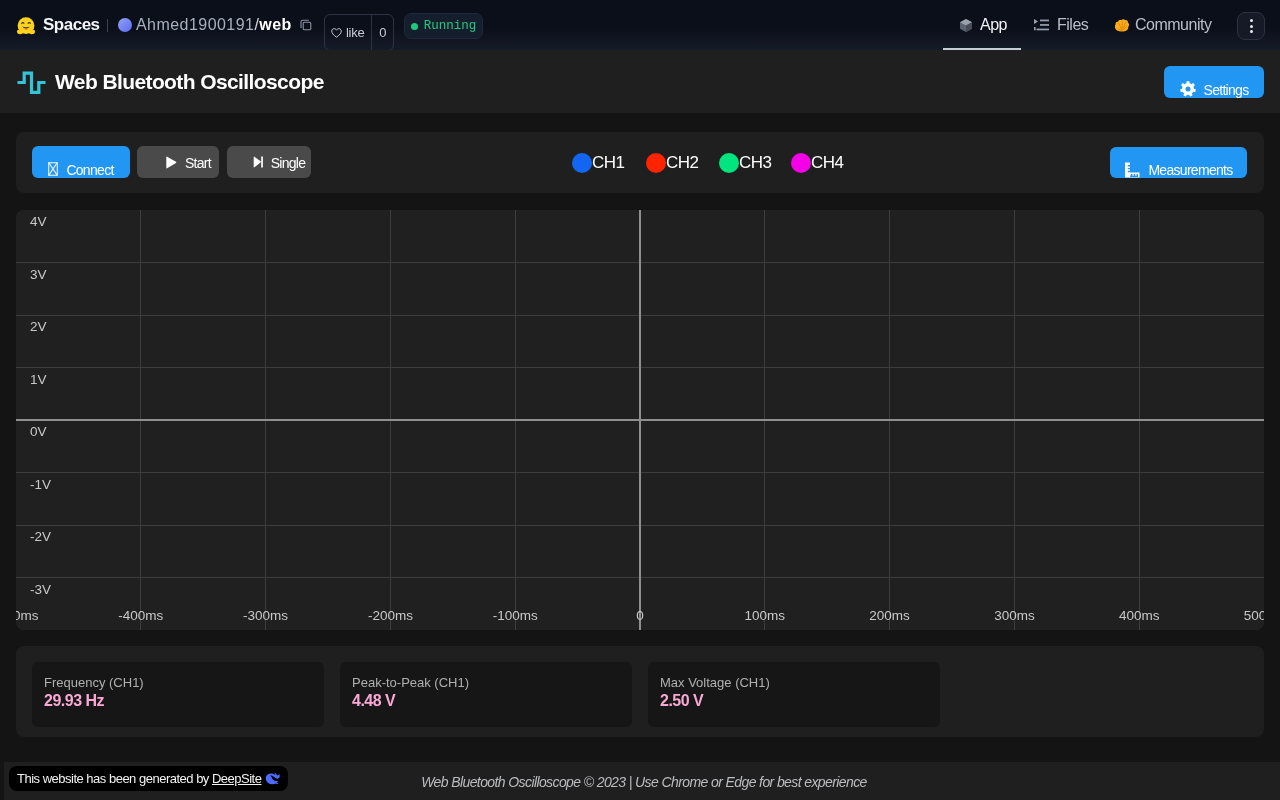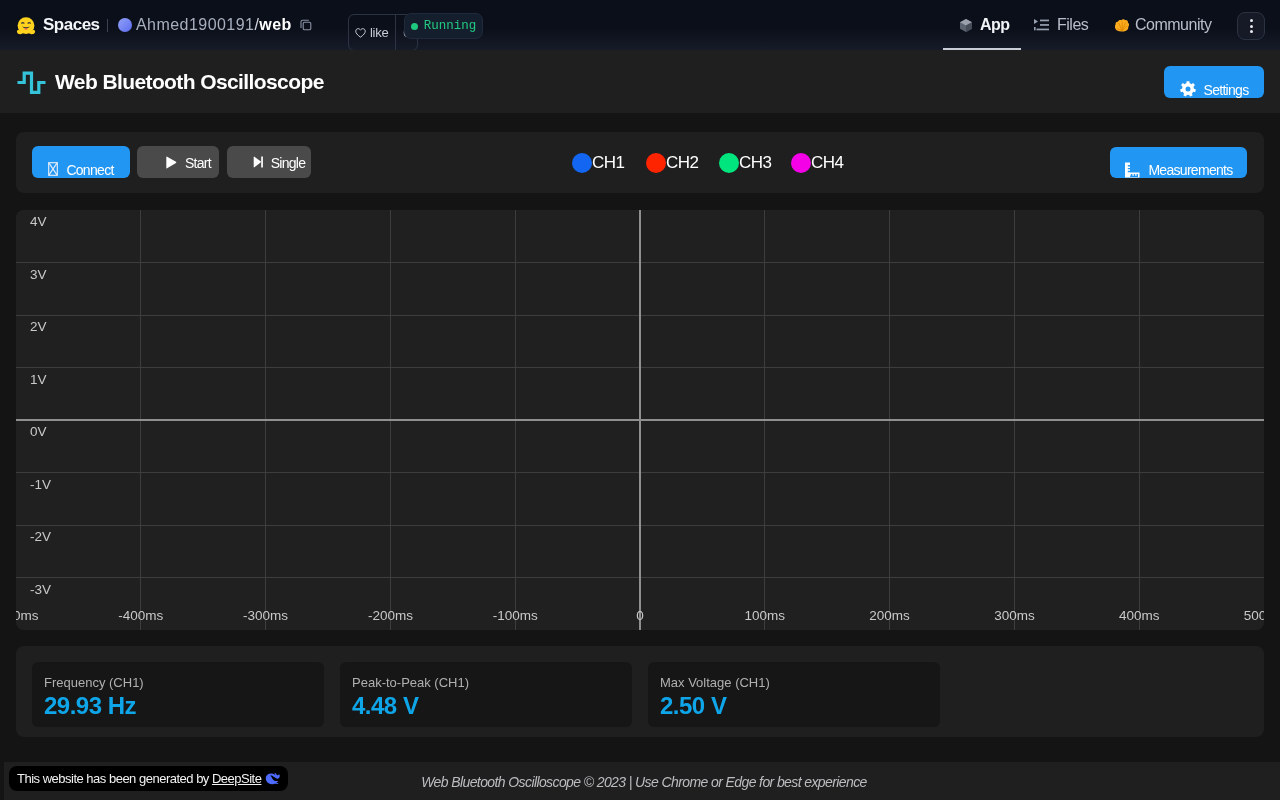--- a/index.html
+++ b/index.html
@@ -14,29 +14,29 @@
 #nav .hug { left:16px; top:17px; }
 #nav .spaces { left:43px; top:15px; font-size:17px; font-weight:bold; color:#f3f5f8; letter-spacing:-0.5px; }
 #nav .sep { left:107px; top:19px; width:1px; height:13px; background:#3a4254; }
 #nav .avatar { left:118px; top:18px; width:14px; height:14px; border-radius:50%;
   background:linear-gradient(135deg,#93a2f6,#5b6cf0); }
 #nav .owner { left:136px; top:16px; font-size:16px; color:#a8b0c0; letter-spacing:0.45px; }
 #nav .owner b { color:#ffffff; font-weight:bold; }
 #nav .owner .slash { color:#d6dae2; }
 .copyicon { left:300px; top:19px; }
 #likebox { left:324px; top:14px; height:37px; font-size:13px; letter-spacing:-0.3px; border:1px solid #2c3443; border-radius:6px;
-  display:flex; align-items:center; color:#c7ccd6; background:rgba(255,255,255,0.0);margin-left:24px; }
+  display:flex; align-items:center; color:#c7ccd6; background:rgba(255,255,255,0.0); }
 #likebox .lft { display:flex; align-items:center; padding:0 7px 0 6px; height:100%; }
 #likebox .cnt { padding:0 7px; height:100%; display:flex; align-items:center; border-left:1px solid #2c3443; }
 #runbox { left:404px; top:13px; width:79px; height:26px; background:#151e2c; border:1px solid #1f2a3c;
   border-radius:7px; display:flex; align-items:center; justify-content:center; gap:6px; }
 #runbox .dot { width:7px; height:7px; border-radius:50%; background:#1fc87f; }
 #runbox .txt { font-family:"Liberation Mono",monospace; font-size:12.5px; color:#23c982; }
 .tab { top:0; height:50px; display:flex; align-items:center; gap:8px; font-size:16px; color:#b8bfcb; letter-spacing:-0.5px; }
-#tab-app { color:#f0f2f6; font-weight:bold;text-align:center; }
+#tab-app { color:#f0f2f6; font-weight:normal;text-align:center; }
 #tab-app .ul { position:absolute; left:-17px; top:47.5px; width:78px; height:2.5px; background:#c9ced6; }
 #tab-files { left:1034px; }
 #tab-comm { left:1114px; gap:5px; }
 #dotsbtn { left:1237px; top:12px; width:28px; height:28px; border-radius:8px; background:#151a26;
   border:1px solid #2b3342; display:flex; flex-direction:column; align-items:center; justify-content:center; gap:2.5px; }
 #dotsbtn i { width:3px; height:3px; border-radius:50%; background:#e8eaee; display:block; }
 
 
 #apphdr { left:0; top:50px; width:1280px; height:63px; background:#1f1f1f; }
 #apphdr h1 { position:absolute; left:55px; top:20px; font-size:21px; font-weight:bold; color:#fff; letter-spacing:-0.6px; }
@@ -58,21 +58,21 @@
 .chan .clab { font-size:17px; letter-spacing:-0.5px; color:#fff; }
 #measbtn { left:1094px; top:15px; width:137px; height:31px; position:absolute; }
 
 
 #scope { left:16px; top:210px; width:1248px; height:420px; overflow:hidden; background:#202020; }
 
 
 #meas { left:16px; top:646px; width:1248px; height:91px; }
 .mcard { position:absolute; top:16px; width:292px; height:65px; background:#161616; border-radius:6px; padding:13px 12px 0; }
 .mcard .lbl { font-size:13px; line-height:15px; color:#b0b0b0; }
-.mcard .val { font-size:24px; letter-spacing:-0.5px; line-height:22px; font-weight:bold; color:#0ea5e9; margin-top:5px; }
+.mcard .val { font-size:16px; letter-spacing:-0.5px; line-height:22px; font-weight:bold; color:#f9a8d4; }
 
 
 #footer { left:4px; top:762px; width:1280px; height:38px; background:#1f1f1f;font-style:italic; }
 #footer .txt { position:absolute; width:100%; text-align:center; top:12px; font-size:14px; color:#bcbdc0; letter-spacing:-0.6px; }
 #deepsite { left:9px; top:766px; height:25px; background:#000; border-radius:8px; display:flex;
   align-items:center; padding:8px 8px; color:#f2f2f2; font-size:13px; gap:4px; letter-spacing:-0.5px; }
 #deepsite u { text-decoration:underline; }
 </style>
 </head>
 <body>

